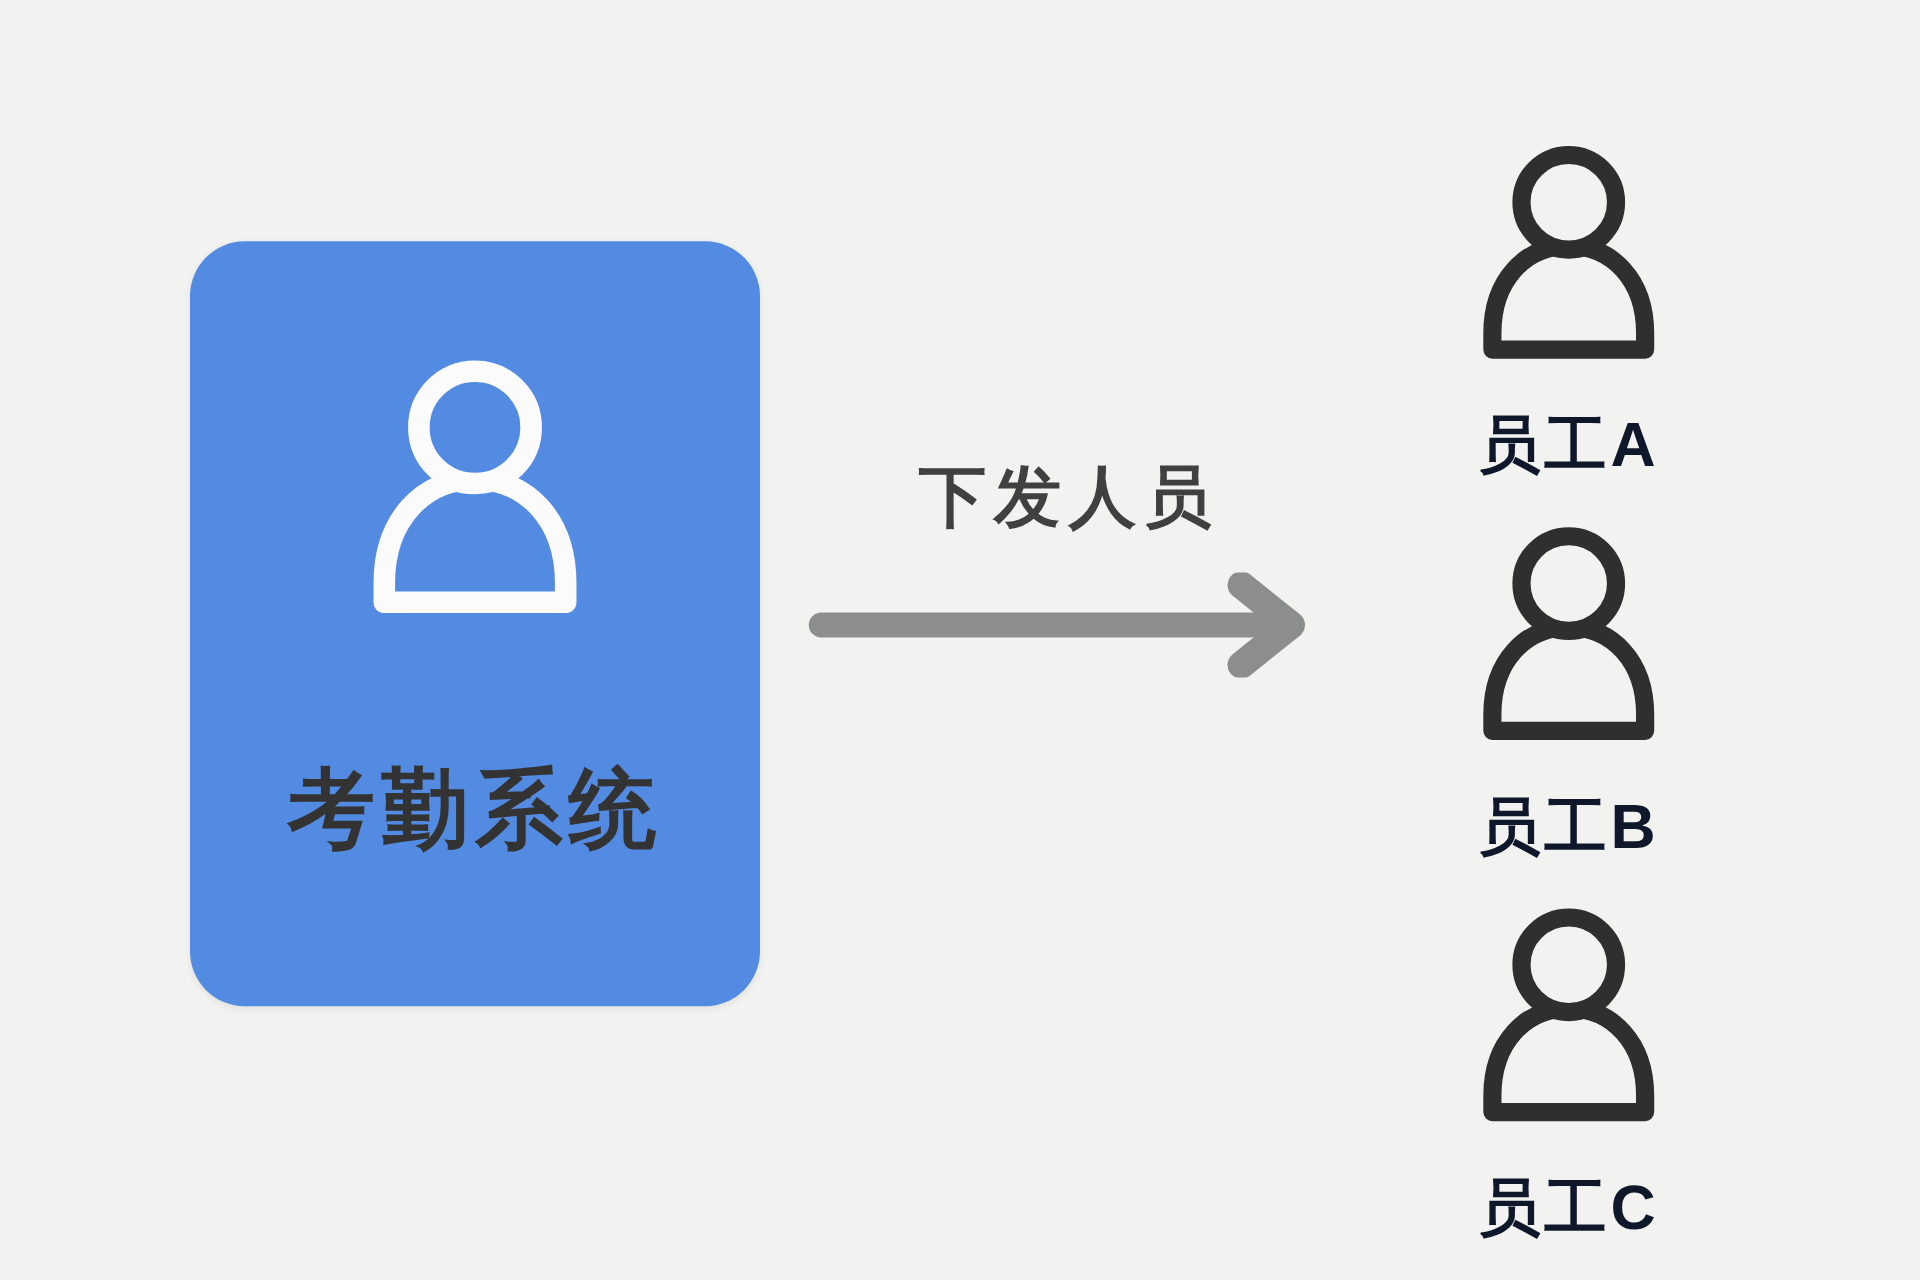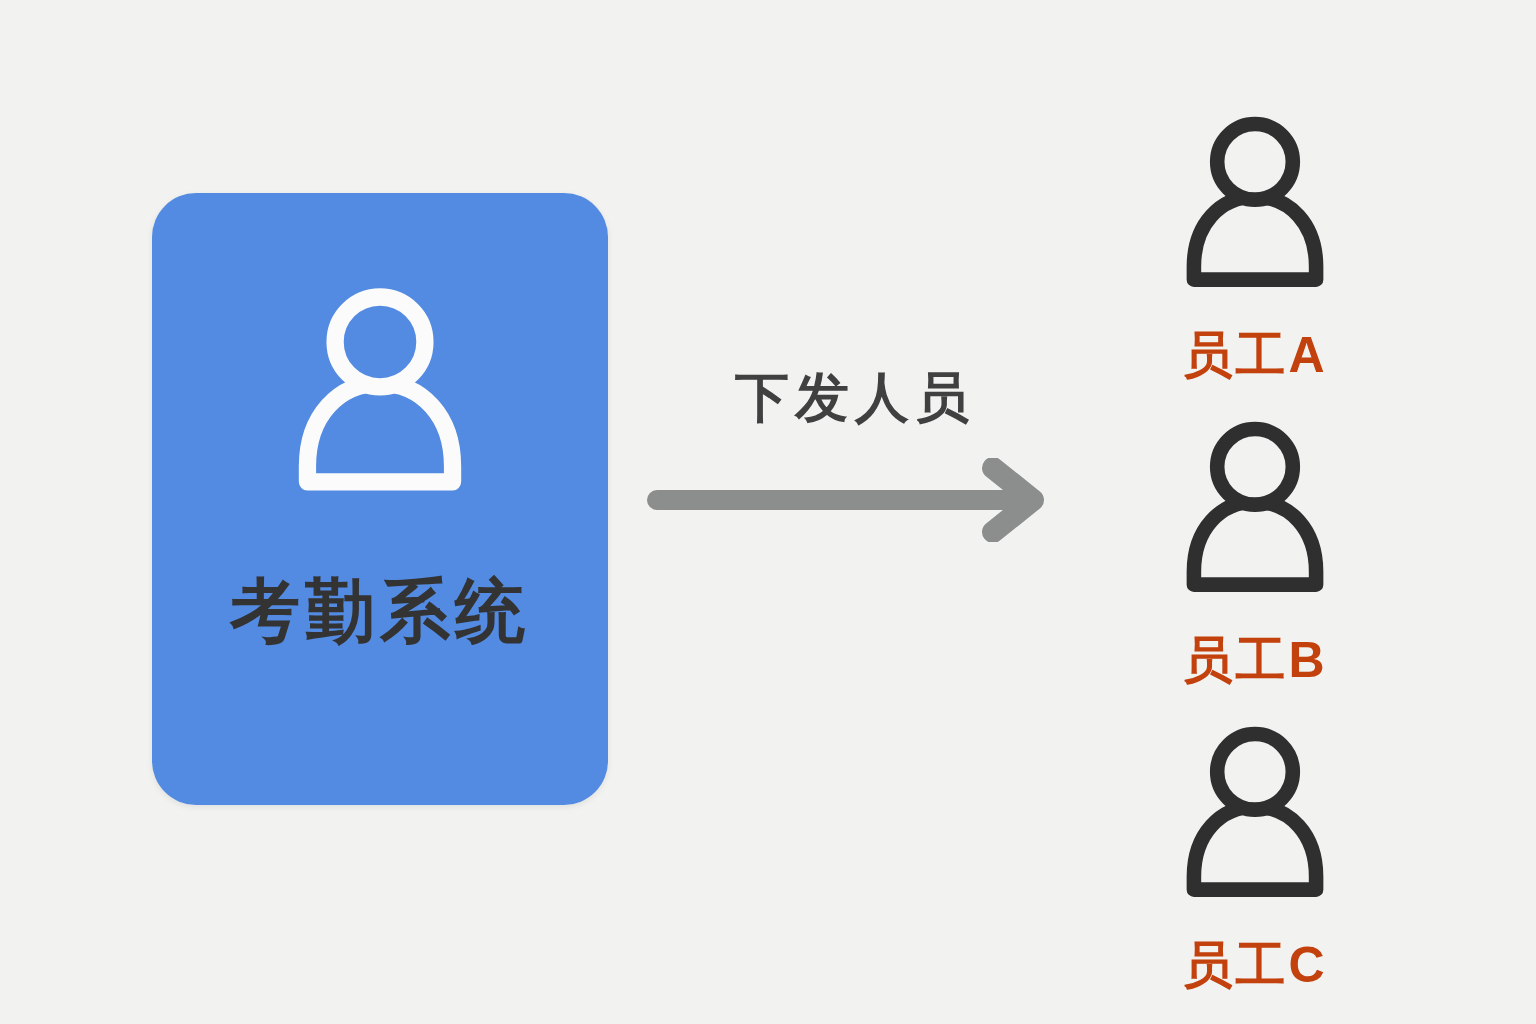--- a/index.html
+++ b/index.html
@@ -35,21 +35,21 @@
     top: 95px;
     transform: translateX(-50%);
     width: 190px;
     height: 208px;
     color: #fbfbfb;
   }
   .source-label {
     position: absolute;
     left: 0;
     right: 0;
-    top: 372px;
+    top: 408px;
     text-align: center;
     font-size: 70px;
     font-weight: 700;
     letter-spacing: 5px;
     color: #333333;
   }
 
   
   .arrow-label {
     position: absolute;
@@ -85,21 +85,21 @@
     width: 160px;
     height: 176px;
     color: #2f2f2f;
     display: inline-block;
   }
   .employee-label {
     margin-top: 26px;
     font-size: 50px;
     font-weight: 700;
     letter-spacing: 3px;
-    color: #c2410c;
+    color: #0f172a;
   }
 </style>
 </head>
 <body>
 
 <div class="canvas">
 
   <div class="source-box">
     <svg class="source-icon" viewBox="0 0 110 120" xmlns="http://www.w3.org/2000/svg">
       <path d="M13 112 L13 103 C13 74 31 55 55 55 C79 55 97 74 97 103 L97 112 Z" fill="#538be2" stroke="currentColor" stroke-width="10" stroke-linejoin="round"></path>

